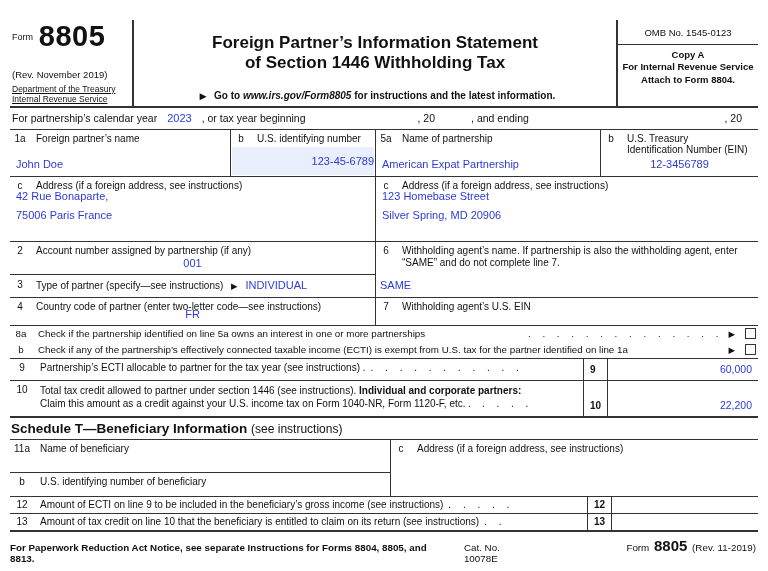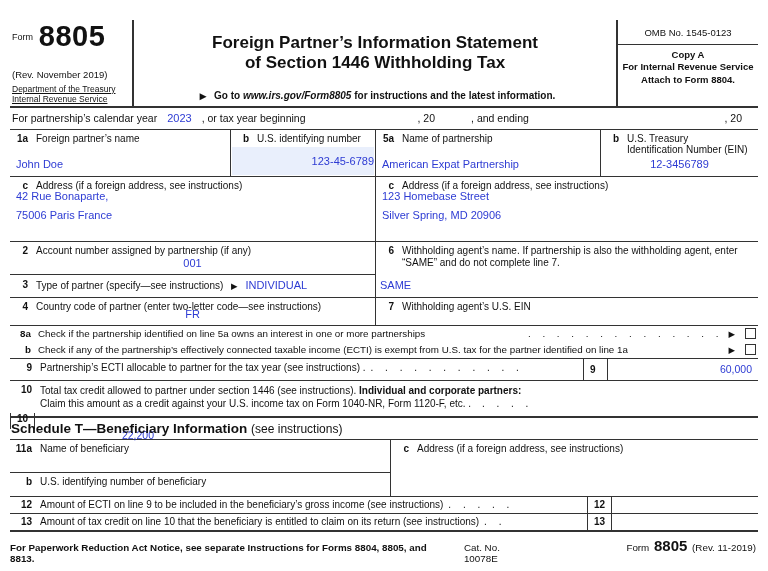--- a/index.html
+++ b/index.html
@@ -27,21 +27,21 @@
 
   
   .yearline { display:flex; align-items:baseline; border-bottom:1.5px solid var(--line);
               padding:4px 2px 5px; font-size:10.5px; }
   .yearline .val { margin:0 10px; }
   .sp1 { width:112px; } .sp2 { width:36px; } .spf { flex:1; }
   .p5  { margin-right:14px; }
 
   
   .fl { display:flex; }
-  .fn { font-weight:bold; min-width:16px; text-align:right; margin-right:8px; flex:0 0 auto; }
+  .fn { font-weight:normal; min-width:16px; text-align:center; margin-right:8px; flex:0 0 auto; }
   .fn-w { min-width:20px; }
   .ftext { flex:1; }
   .val { color:var(--entry); font-size:11px; }
   .val-bl { position:absolute; left:6px; bottom:6px; }
   .val-c  { position:absolute; left:0; right:0; bottom:5px; text-align:center;margin-top:40px; }
   .arrow { font-size:8.5px; margin:0 5px; }
 
   
   .mainrow { display:flex; border-bottom:1px solid var(--line); }
   .colL { width:366px; border-right:1px solid var(--line); }
@@ -72,21 +72,21 @@
          flex:0 0 auto; margin-left:5px; margin-right:1px; }
 
   
   .amt { display:flex; border-bottom:1px solid var(--line); }
   .amt-label { flex:1; padding:3px 2px 2px; display:flex; }
   .amt-label .dots { text-align:left; flex:0 1 auto; }
   .amt-num { width:25px; border-left:1px solid var(--line); border-right:1px solid var(--line);
              font-weight:bold; display:flex; align-items:center; padding-left:6px; }
   .amt-val { width:150px; display:flex; align-items:center; justify-content:flex-end;
              padding-right:6px; color:var(--entry); font-size:10.5px; }
-  .h22 { height:22px; } .h37 { height:37px;flex-direction:column; }
+  .h22 { height:22px; } .h37 { height:37px; }
   .amt.bottomthick { border-bottom:2px solid var(--line); }
   .amt.low .amt-num, .amt.low .amt-val { align-items:flex-end; padding-bottom:5px; }
   .l2line { line-height:1.35; }
   .amt-val-sm { width:146px; }
 
   
   .sched { padding:3px 1px 3px; border-bottom:1.5px solid var(--line); font-size:13.5px; }
   .sched .t1 { font-weight:bold; }
   .sched .t2 { font-size:12px; }
   .trow { display:flex; border-bottom:1px solid var(--line); }

